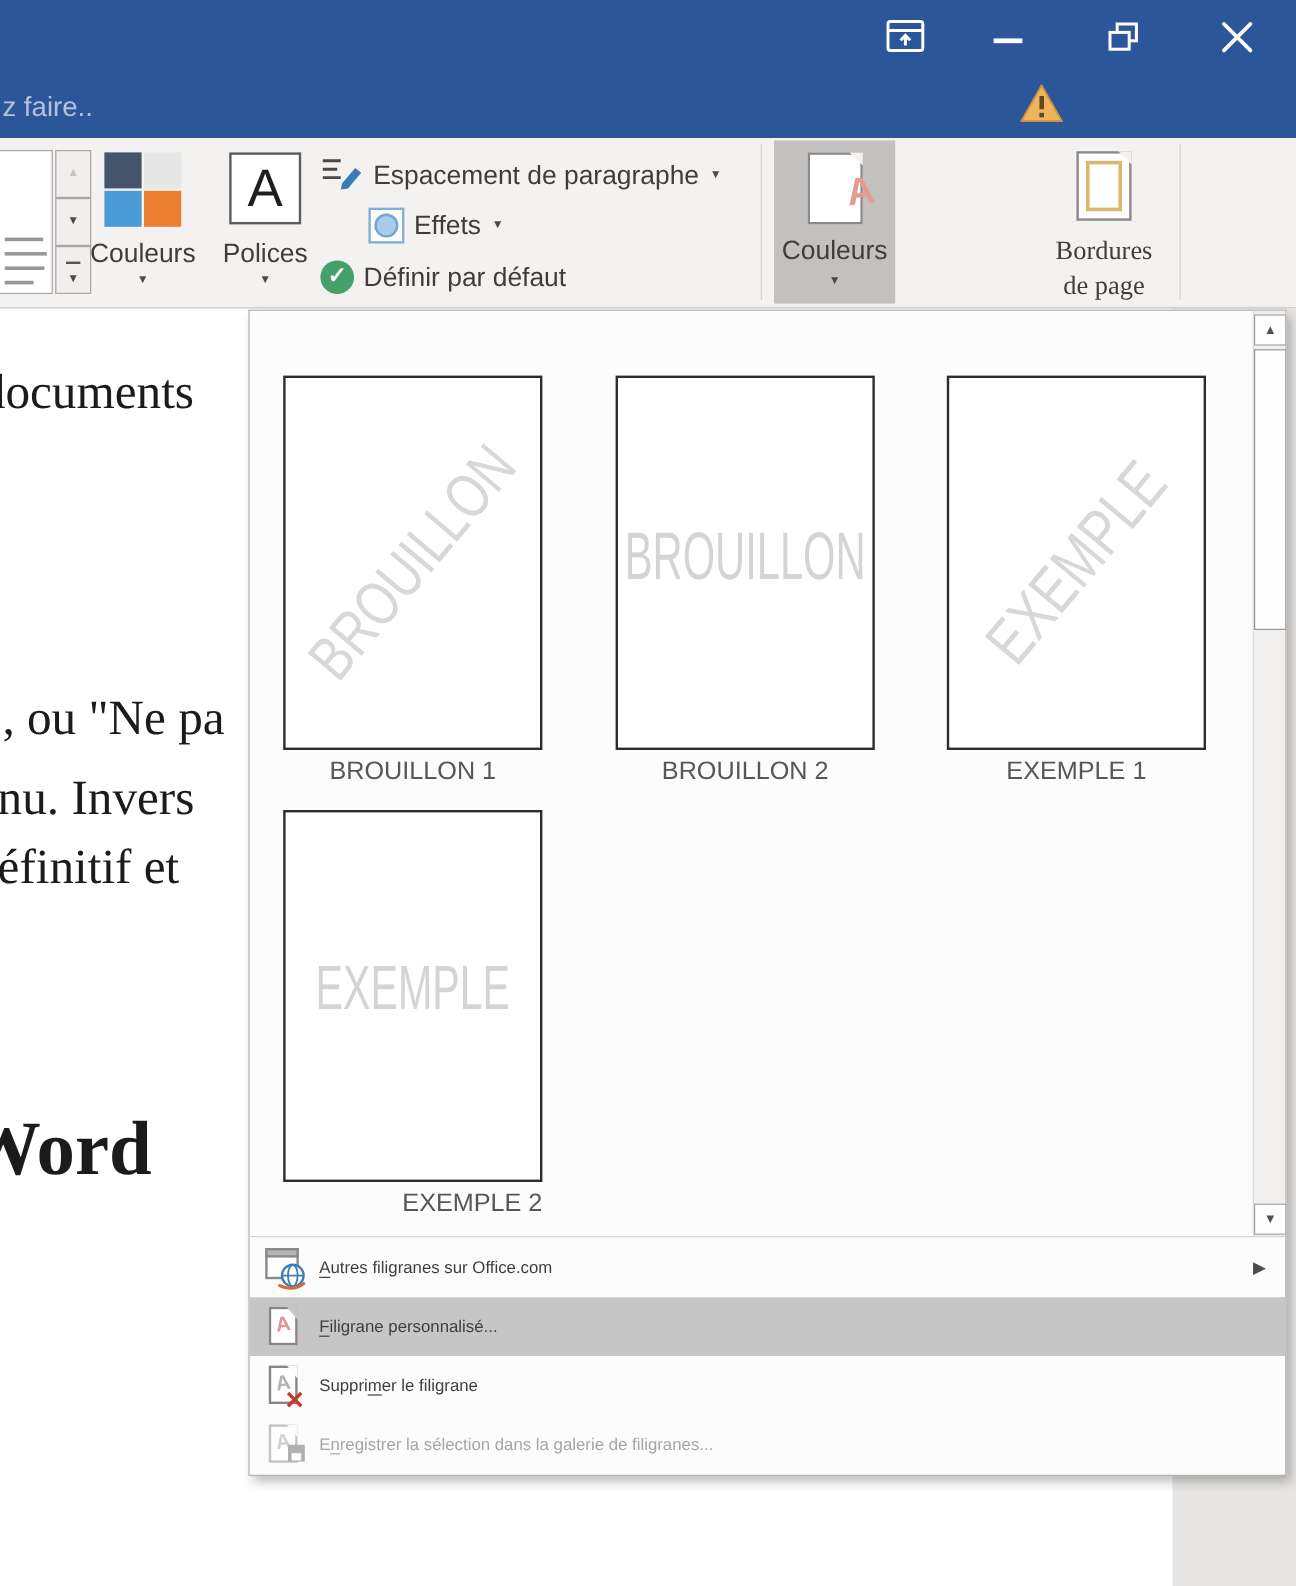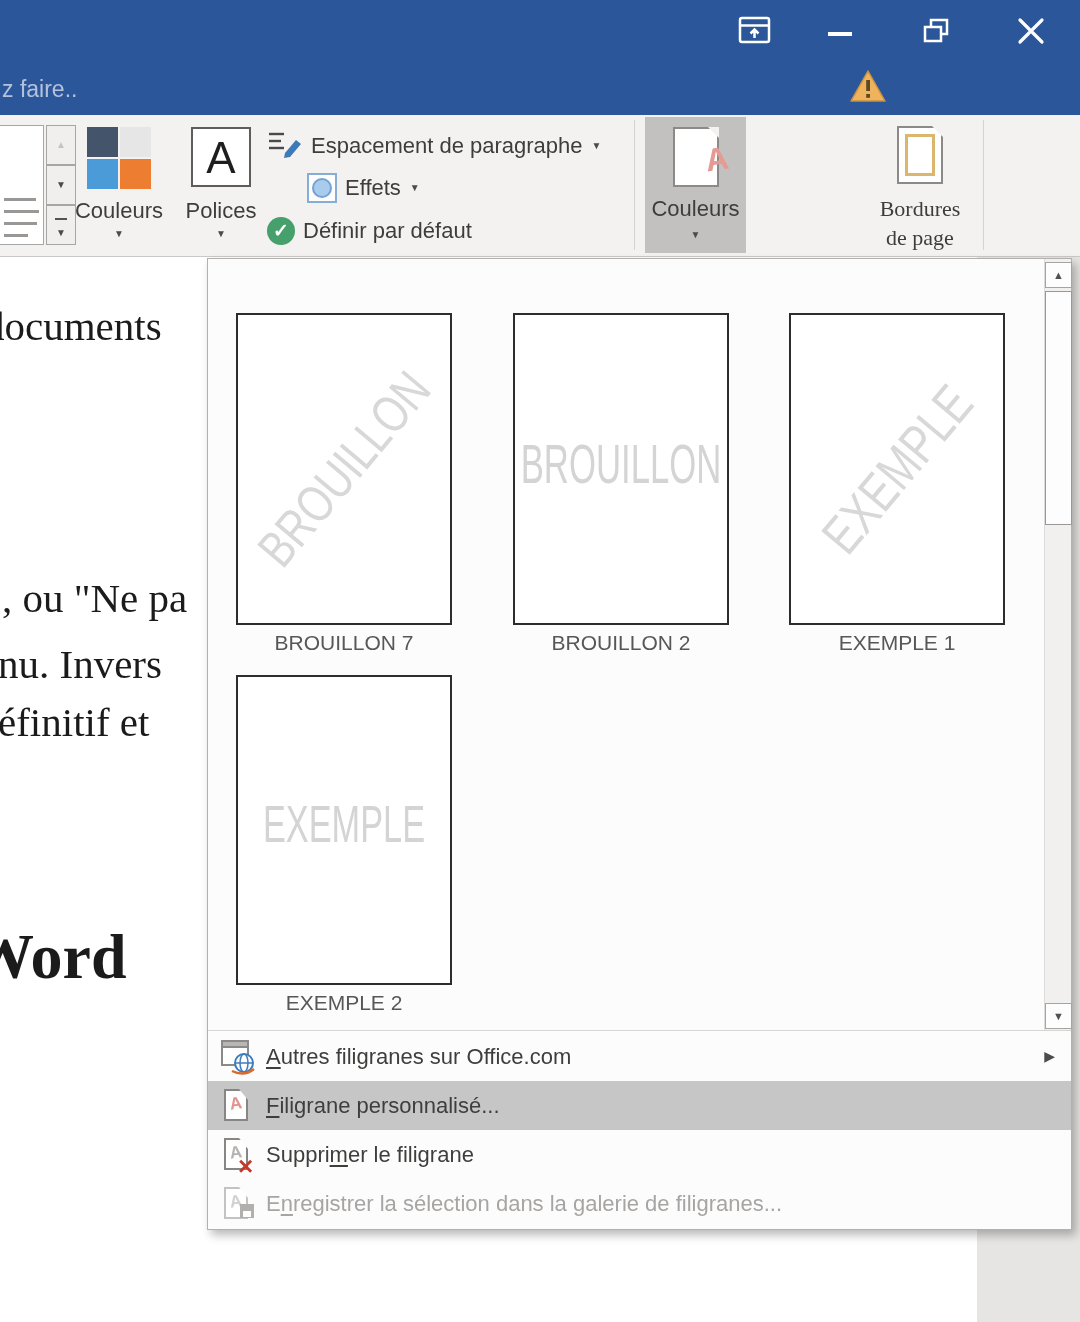--- a/index.html
+++ b/index.html
@@ -82,32 +82,32 @@
   .t2 { left:305px; top:54px; }
   .t3 { left:581px; top:54px; }
   .t4 { left:28px; top:416px; height:310px; }
   .wm { position:absolute; left:50%; white-space:nowrap; color:#d8d8d8; }
   .wm-diag { top:50%; font-size:52px; transform:translate(-50%,-50%) rotate(-50deg) scale(0.78,1); }
   .wm-diag-ex { font-size:54px; }
   .wm-horiz { font-size:56px; transform:translate(-50%,-50%) scale(0.62,1); color:#d4d4d4; }
   .t2 .wm-horiz { top:48%; }
   .t4 .wm-horiz { top:48%; font-size:52px; transform:translate(-50%,-50%) scale(0.66,1); }
   .tlabel { position:absolute; width:216px; text-align:center; font-size:21px; color:#575756; }
-  .tl1 { left:28px; top:372px; } .tl2 { left:305px; top:372px; } .tl3 { left:581px; top:372px; } .tl4 { left:28px; top:732px; }
+  .tl1 { left:28px; top:372px; } .tl2 { left:305px; top:372px; } .tl3 { left:581px; top:372px; } .tl4 { left:28px; top:732px;text-align:right; }
 
   .scroll { position:absolute; left:836px; top:0; width:27px; height:771px; background:#f1f0ee; border-left:1px solid #dddbd9; }
   .sbtn { position:absolute; left:0; width:27px; height:26px; background:#fdfdfd; border:1px solid #a6a4a2; text-align:center; color:#53514f; font-size:11px; line-height:24px; }
   .s-up { top:3px; } .s-down { top:744px; }
   .sthumb { position:absolute; left:0; top:32px; width:27px; height:234px; background:#fdfdfd; border:1px solid #9a9896; }
 
   .dd-sep { position:absolute; left:0; top:771px; width:863px; height:1px; background:#d8d6d3; }
 
   .mrow { position:absolute; left:0; width:863px; height:49px; }
   .m1 { top:773px; } .m2 { top:822px; background:#c6c6c6; } .m3 { top:871px; } .m4 { top:920px; }
-  .mtext { position:absolute; left:58px; line-height:49px; font-size:22px; color:#3f3e3d; white-space:nowrap; }
+  .mtext { position:absolute; left:58px; line-height:49px; font-size:14px; color:#3f3e3d; white-space:nowrap; }
   .accel { text-decoration:underline; text-underline-offset:3px; }
   .m4 .mtext { color:#a7a5a3; }
   .subarrow { position:absolute; right:16px; top:0; line-height:49px; font-size:14px; color:#4c4b4a; }
   .mico { position:absolute; left:12px; top:5px; width:38px; height:40px; }
   .mpage { position:absolute; left:4px; top:3px; width:24px; height:32px; background:#fff; border:2px solid #88868 4; border:2px solid #888684; }
   .mpage .fold { border-top:11px solid #fcfcfc; border-left-width:9px; }
   .m2 .mpage .fold { border-top-color:#c6c6c6; }
   .mpage .a { position:absolute; width:100%; text-align:center; top:3px; font-size:17px; font-weight:bold; color:#e2938d; transform:rotate(-8deg); }
   .a-gray { color:#b5b3b1 !important; }
   .a-faint { color:#d3d1cf !important; }
@@ -238,21 +238,21 @@
 
   <div class="vsep" style="left:983px;"></div>
 </div>
 
 <div class="dropdown">
 
 
   <div class="thumb t1">
     <span class="wm wm-diag">BROUILLON</span>
   </div>
-  <div class="tlabel tl1">BROUILLON 7</div>
+  <div class="tlabel tl1">BROUILLON 1</div>
 
   <div class="thumb t2">
     <span class="wm wm-horiz">BROUILLON</span>
   </div>
   <div class="tlabel tl2">BROUILLON 2</div>
 
   <div class="thumb t3">
     <span class="wm wm-diag wm-diag-ex">EXEMPLE</span>
   </div>
   <div class="tlabel tl3">EXEMPLE 1</div>

